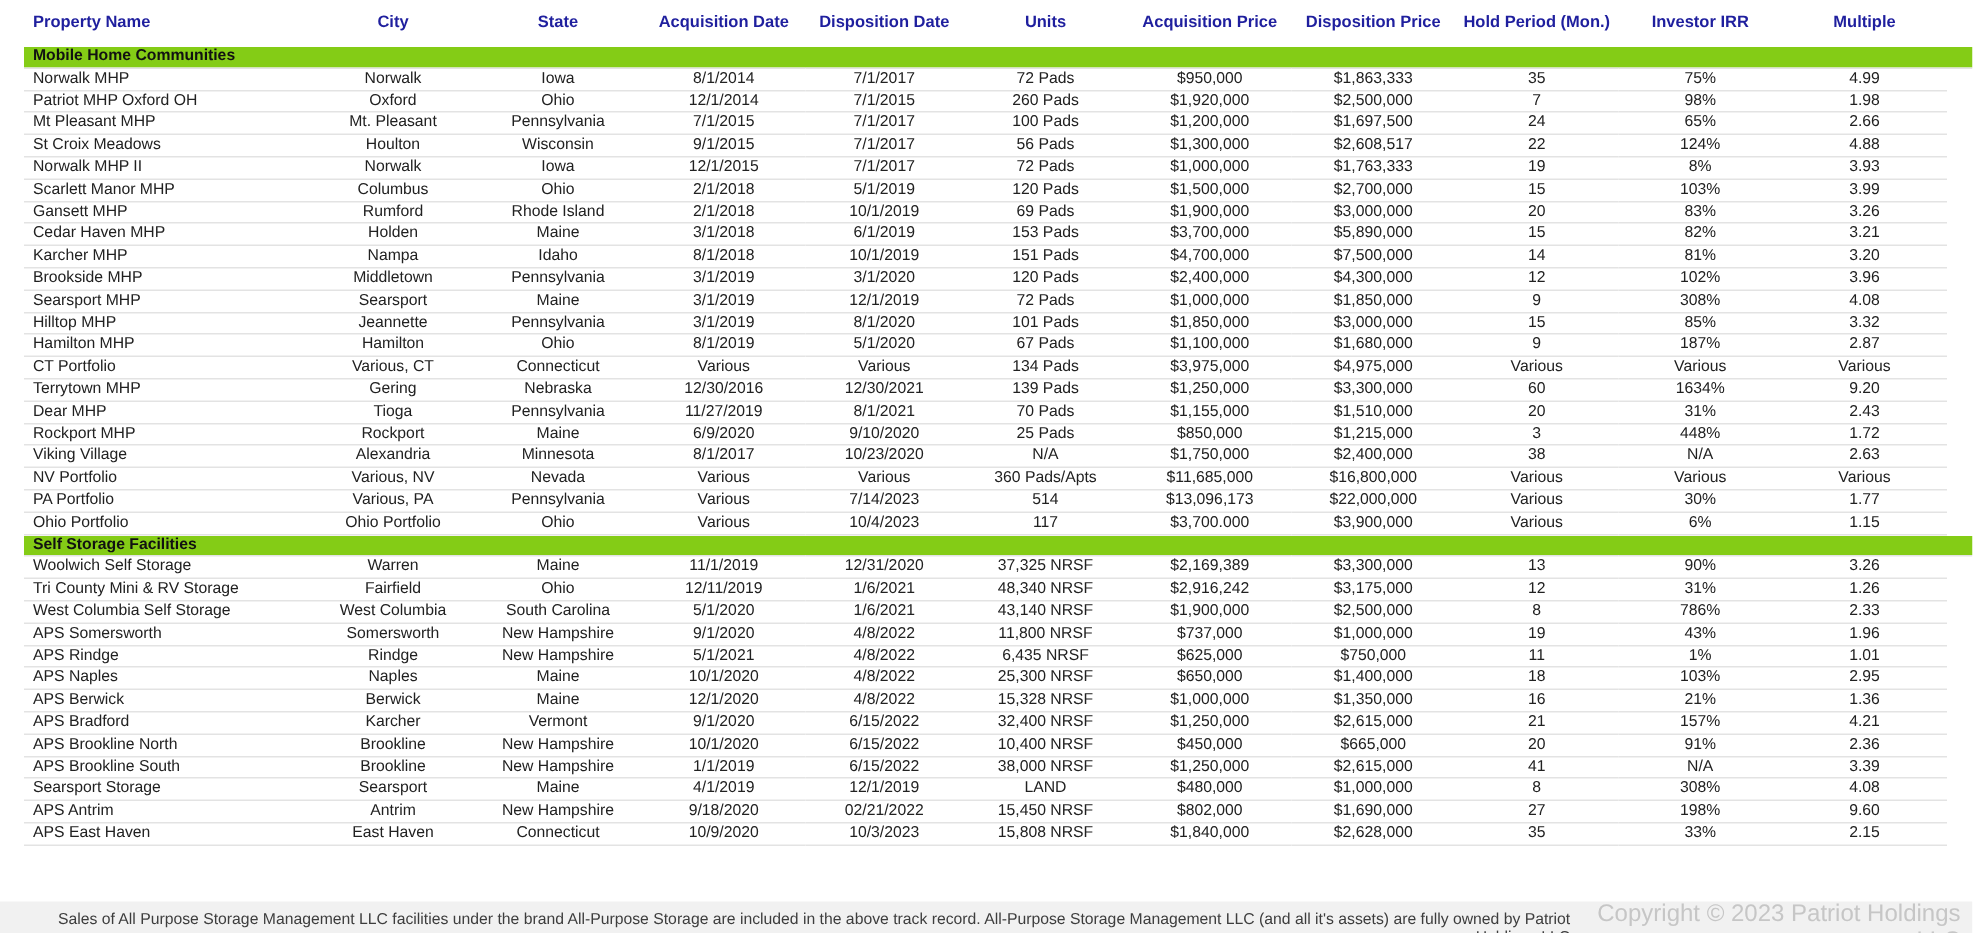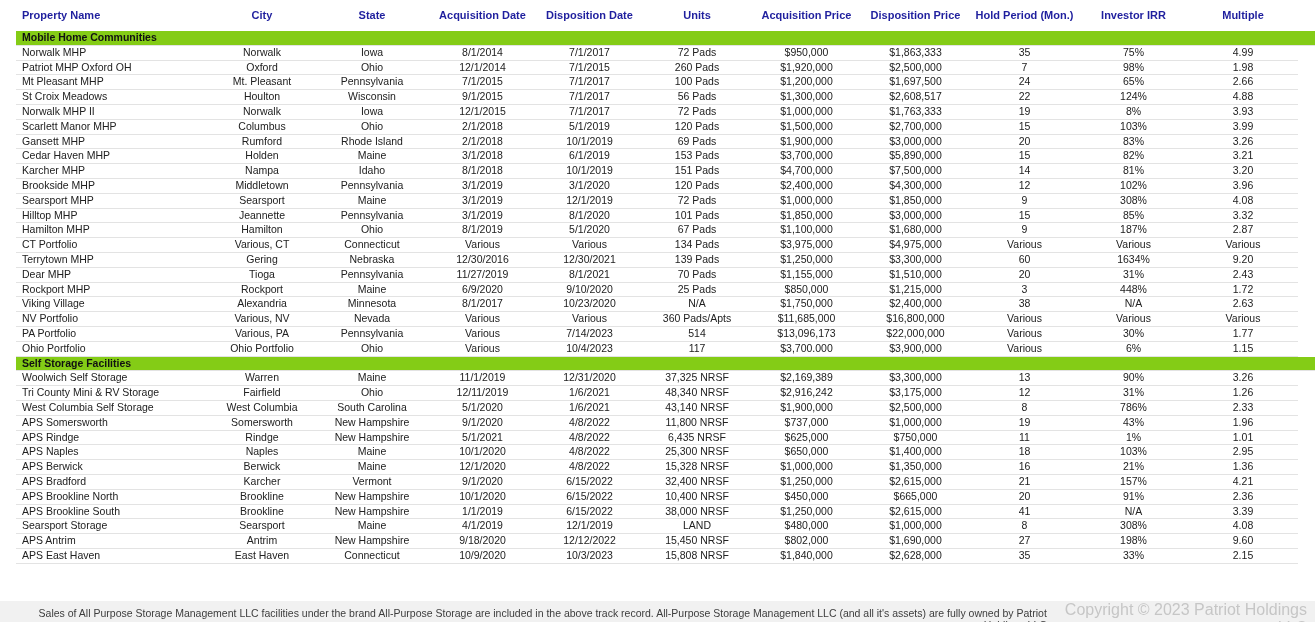--- a/index.html
+++ b/index.html
@@ -537,21 +537,21 @@
           <td class="">8</td>
           <td class="">308%</td>
           <td class="">4.08</td>
           <td class="filler"></td>
         </tr>
         <tr>
           <td class="col-left">APS Antrim</td>
           <td class="">Antrim</td>
           <td class="">New Hampshire</td>
           <td class="">9/18/2020</td>
-          <td class="">12/12/2022</td>
+          <td class="">02/21/2022</td>
           <td class="">15,450 NRSF</td>
           <td class="">$802,000</td>
           <td class="">$1,690,000</td>
           <td class="">27</td>
           <td class="">198%</td>
           <td class="">9.60</td>
           <td class="filler"></td>
         </tr>
         <tr>
           <td class="col-left">APS East Haven</td>

